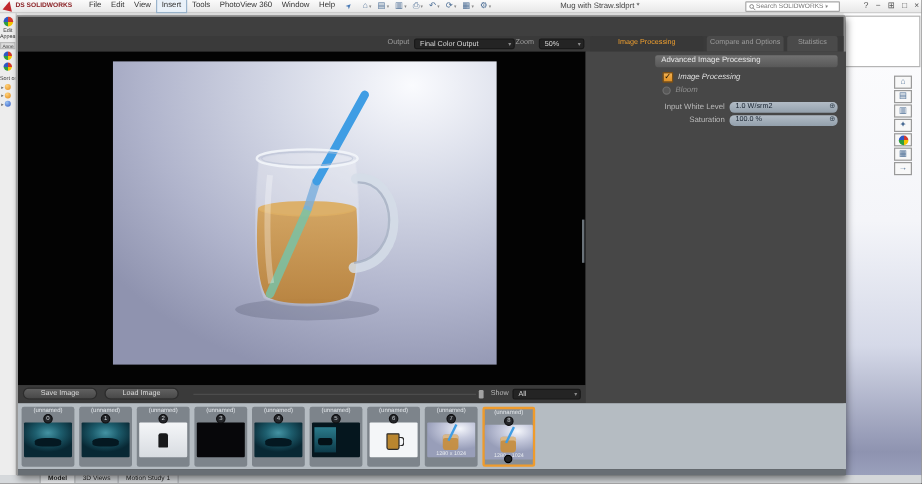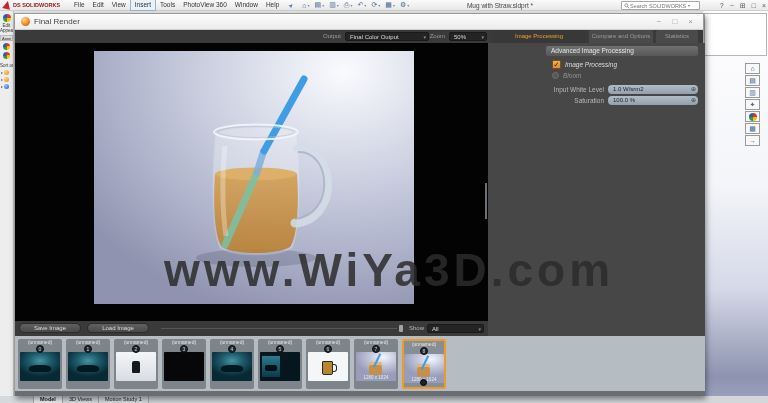--- a/index.html
+++ b/index.html
@@ -274,29 +274,20 @@
     <div class="pane-ic">✦</div>
     <div class="pane-ic">
         <span class="ball-mini"></span>
       </div>
     <div class="pane-ic">▦</div>
     <div class="pane-ic">→</div>
   </div>
 
   <div class="rwindow">
 
-    <div class="rw-titlebar">
-      <span class="pv-sphere"></span>
-      <span class="rw-title">Final Render</span>
-      <span class="rw-controls">
-        <span>−</span>
-        <span>□</span>
-        <span>×</span>
-      </span>
-    </div>
 
     <div class="rw-toolbar">
       <span class="lbl-dim lbl-output">Output</span>
       <span class="dd dd-output">
         <span>Final Color Output</span>
         <span class="caret">▾</span>
       </span>
       <span class="lbl-dim lbl-zoom">Zoom</span>
       <span class="dd dd-zoom">
         <span>50%</span>
@@ -424,21 +415,20 @@
         <div class="th-img v-mug">
           <span class="th-res">1280 x 1024</span>
         </div>
         <div class="sel-dot"></div>
       </div>
     </div>
 
     <div class="rw-footer"></div>
   </div>
 
-  <div class="watermark">www.WiYa3D.com</div>
 
   <div class="bottom-strip">
     <div class="bs-pad"></div>
     <div class="doc-tab active">Model</div>
     <div class="doc-tab">3D Views</div>
     <div class="doc-tab">Motion Study 1</div>
     <div class="bs-rest"></div>
   </div>
 
 </div>

